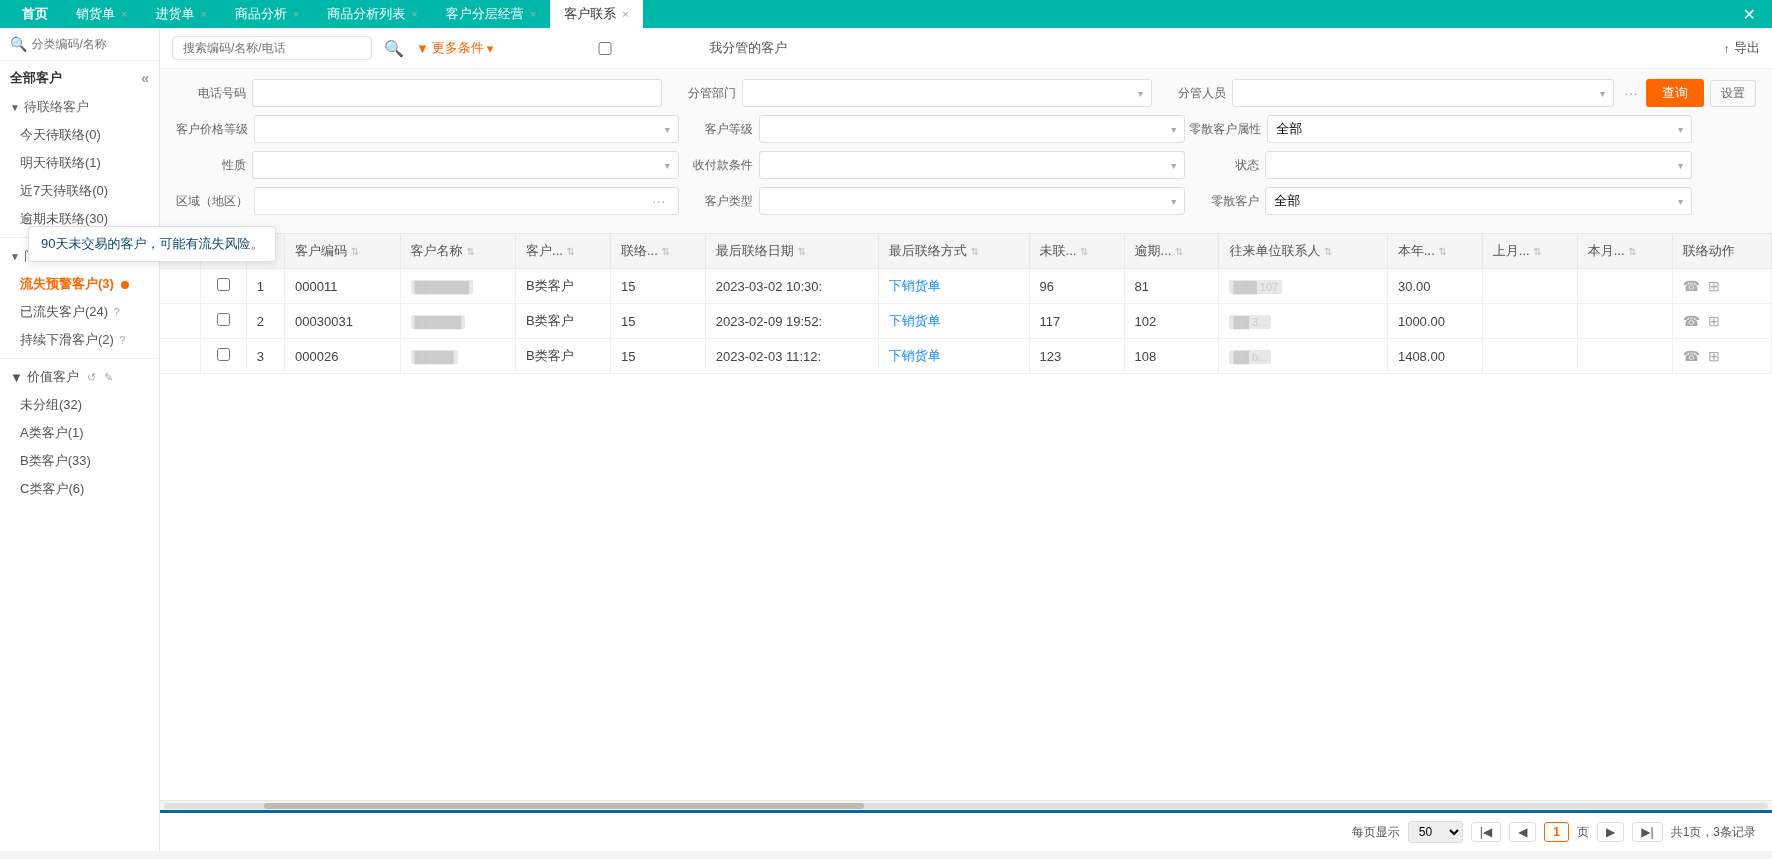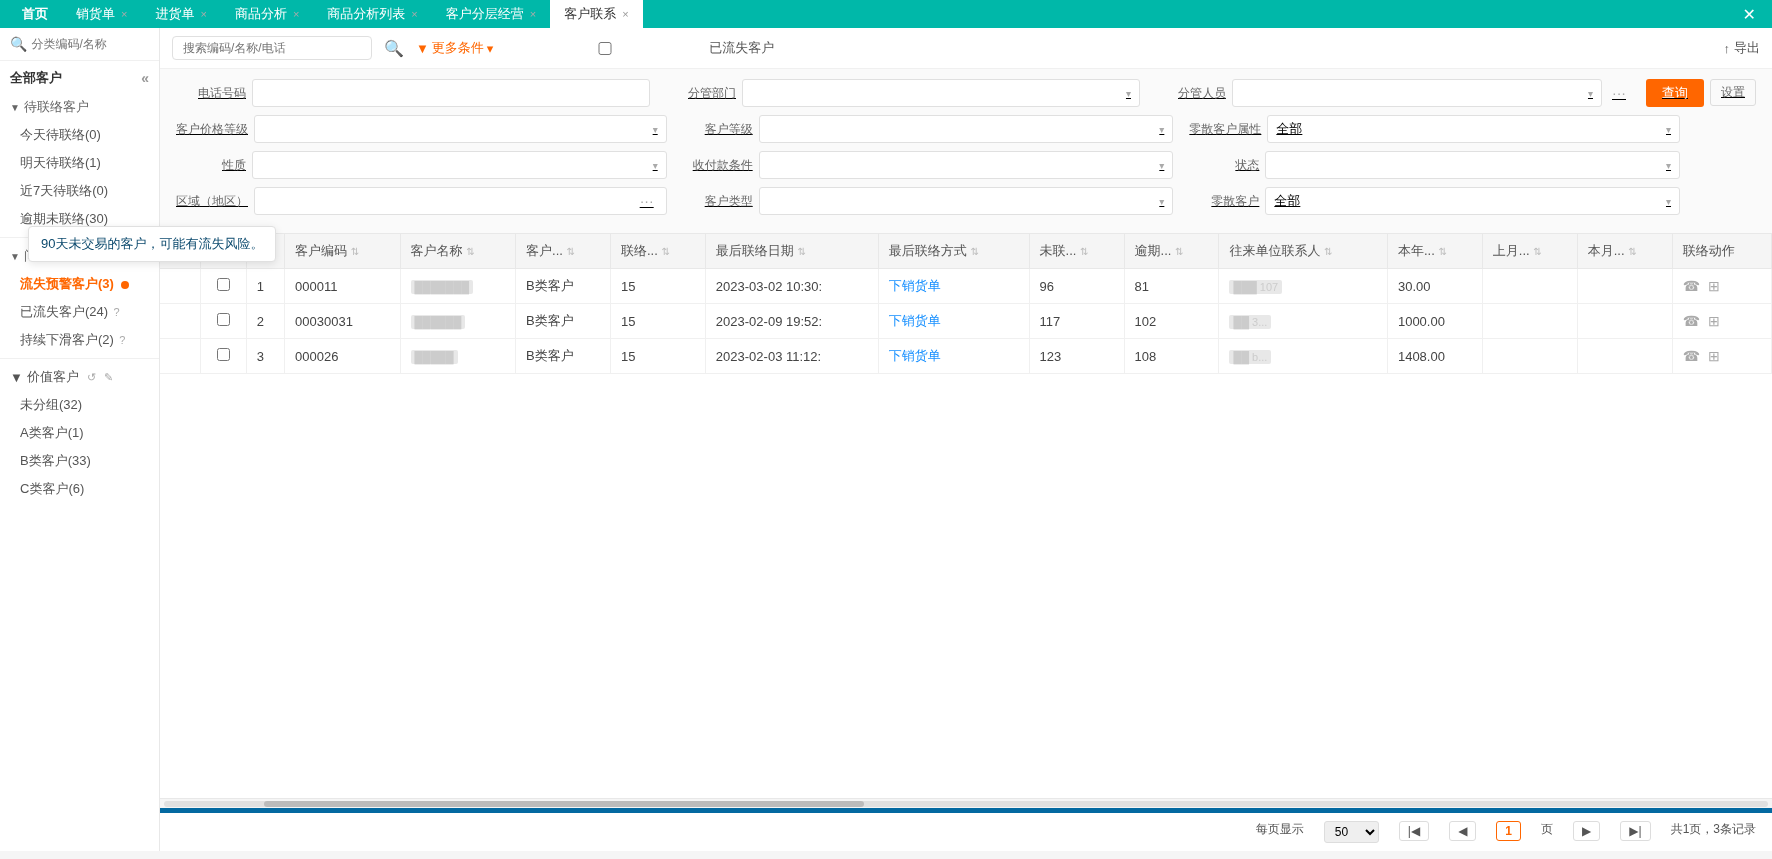--- a/index.html
+++ b/index.html
@@ -187,23 +187,22 @@
 
     
     .advanced-filter {
       background: #fafafa;
       border-bottom: 1px solid #e8e8e8;
       padding: 10px 16px;
     }
     .filter-row {
       display: flex;
       align-items: center;
-      gap: 16px;
+      gap: 4px;
       margin-bottom: 8px;
-      text-decoration: underline;
     }
     .filter-row:last-child { margin-bottom: 8px; }
     .filter-field {
       display: flex;
       align-items: center;
       flex: 1;
       gap: 6px;
     }
     .filter-label {
       color: #666;
@@ -233,21 +232,21 @@
       height: 28px;
       display: flex;
       align-items: center;
       justify-content: space-between;
       cursor: pointer;
     }
     .filter-select .caret { color: #aaa; font-size: 10px; }
     .filter-more { color: #aaa; cursor: pointer; font-size: 14px; padding: 0 4px; }
     .filter-actions {
       display: flex;
-      align-items: flex-start;
+      align-items: center;
       gap: 6px;
     }
     .btn-query {
       background: #ff6600;
       color: #fff;
       border: none;
       border-radius: 3px;
       padding: 5px 16px;
       cursor: pointer;
       font-size: 13px;
@@ -322,25 +321,25 @@
       box-shadow: 0 2px 8px rgba(0,0,0,0.1);
       left: 28px;
       top: 226px;
       z-index: 100;
       white-space: nowrap;
     }
 
     
     .pagination {
       display: flex;
-      align-items: flex-start;
+      align-items: center;
       justify-content: flex-end;
       padding: 8px 16px;
-      border-top: 5px solid #0369a1;
-      gap: 20px;
+      border-top: 3px solid #0369a1;
+      gap: 8px;
       background: #fff;
     }
     .pagination span { color: #555; font-size: 12px; }
     .pagination select {
       border: 1px solid #ddd;
       border-radius: 3px;
       padding: 2px 6px;
       font-size: 12px;
       outline: none;
     }
@@ -506,21 +505,21 @@
     <div class="filter-bar">
       <input type="text" placeholder="搜索编码/名称/电话" style="">
       <button class="search-btn">🔍</button>
       <button class="more-btn">
         <span>▼</span>
         <span>更多条件</span>
         <span>▾</span>
       </button>
       <label class="checkbox-label">
         <input type="checkbox" style="">
-        <span>已流失客户</span>
+        <span>我分管的客户</span>
       </label>
       <button class="export-btn">
         <span>↑</span>
         <span>导出</span>
       </button>
     </div>
 
     <div class="advanced-filter">
 
       <div class="filter-row">

